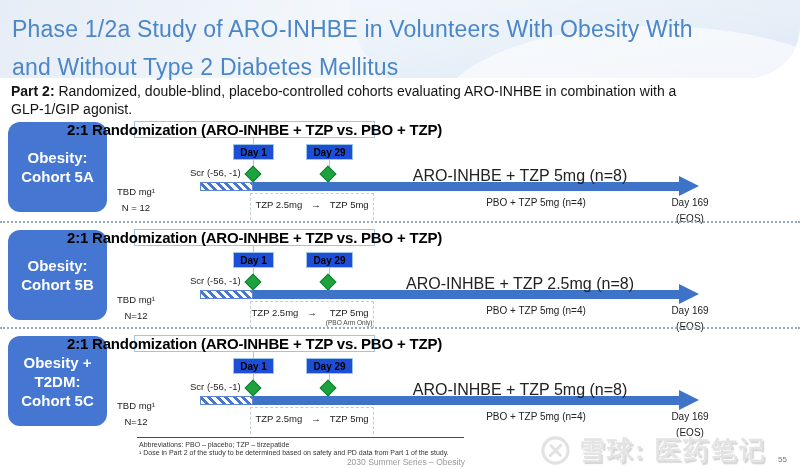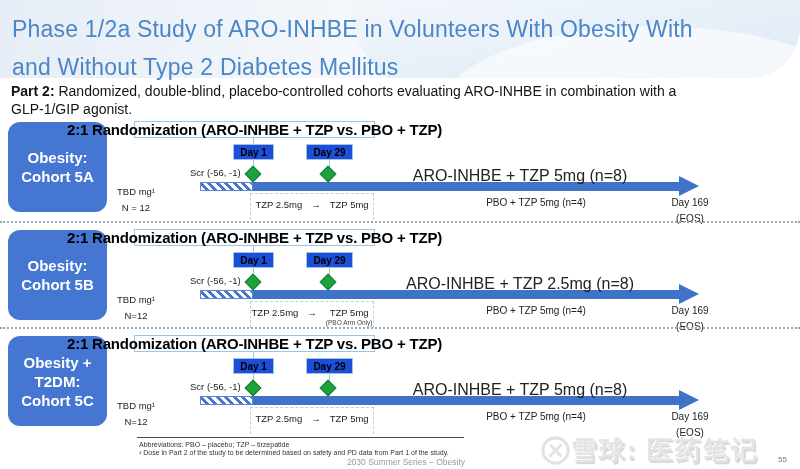--- a/index.html
+++ b/index.html
@@ -66,21 +66,21 @@
   
   .f-line{position:absolute;left:137px;top:437px;width:327px;height:1px;background:#4a4a4a;}
   .logo{position:absolute;left:10px;top:438px;display:flex;align-items:center;gap:5px;}
   .logo-texts{display:flex;flex-direction:column;line-height:1;}
   .logo-name{font-size:15px;color:#8b8b8b;letter-spacing:.5px;}
   .logo-sub{font-size:4.5px;color:#9fb3c4;letter-spacing:1.1px;margin-top:1px;}
   .abbr{position:absolute;left:139px;top:441px;font-size:7px;color:#333;}
   .fnote{position:absolute;left:139px;top:449px;font-size:7px;color:#333;}
   .deck{position:absolute;left:139px;top:457px;width:326px;text-align:right;font-size:8.5px;color:#9a9a9a;}
   .page{position:absolute;left:778px;top:455px;font-size:8px;color:#777;}
-  .watermark{position:absolute;left:540px;top:433px;display:flex;align-items:center;z-index:5;}
+  .watermark{position:absolute;left:540px;top:433px;display:flex;align-items:center;gap:8px;z-index:5;}
   .wm-text{font-size:26px;font-weight:bold;letter-spacing:2px;color:#e4e4e4;
     text-shadow:-1px -1px 0 rgba(255,255,255,.95),1.5px 1.5px 1px rgba(170,170,170,.5);}
 </style>
 </head>
 <body>
 
 <div class="slide">
 
   <div class="banner">
     <div class="swoosh1"></div>

